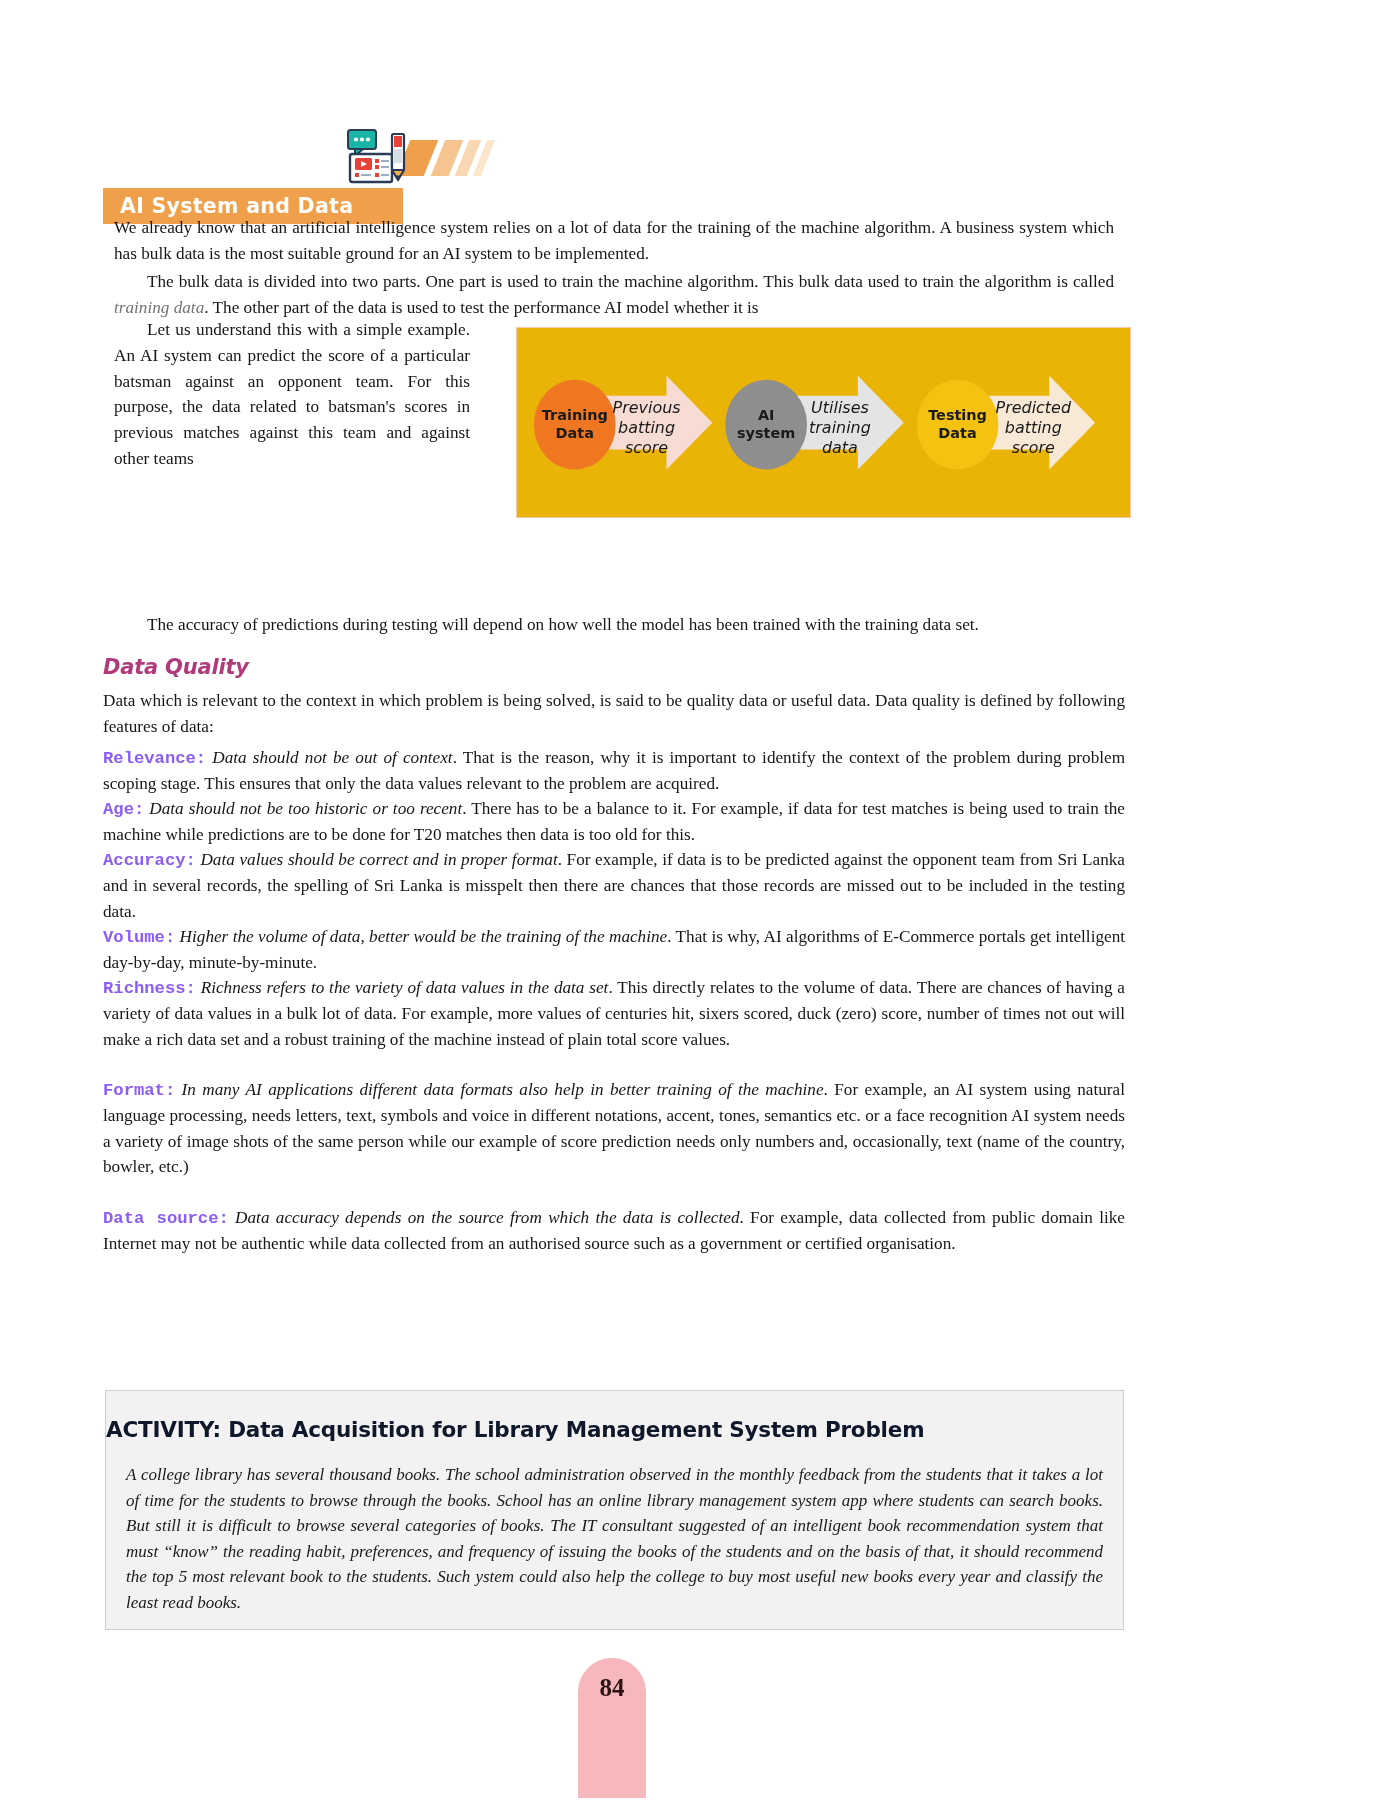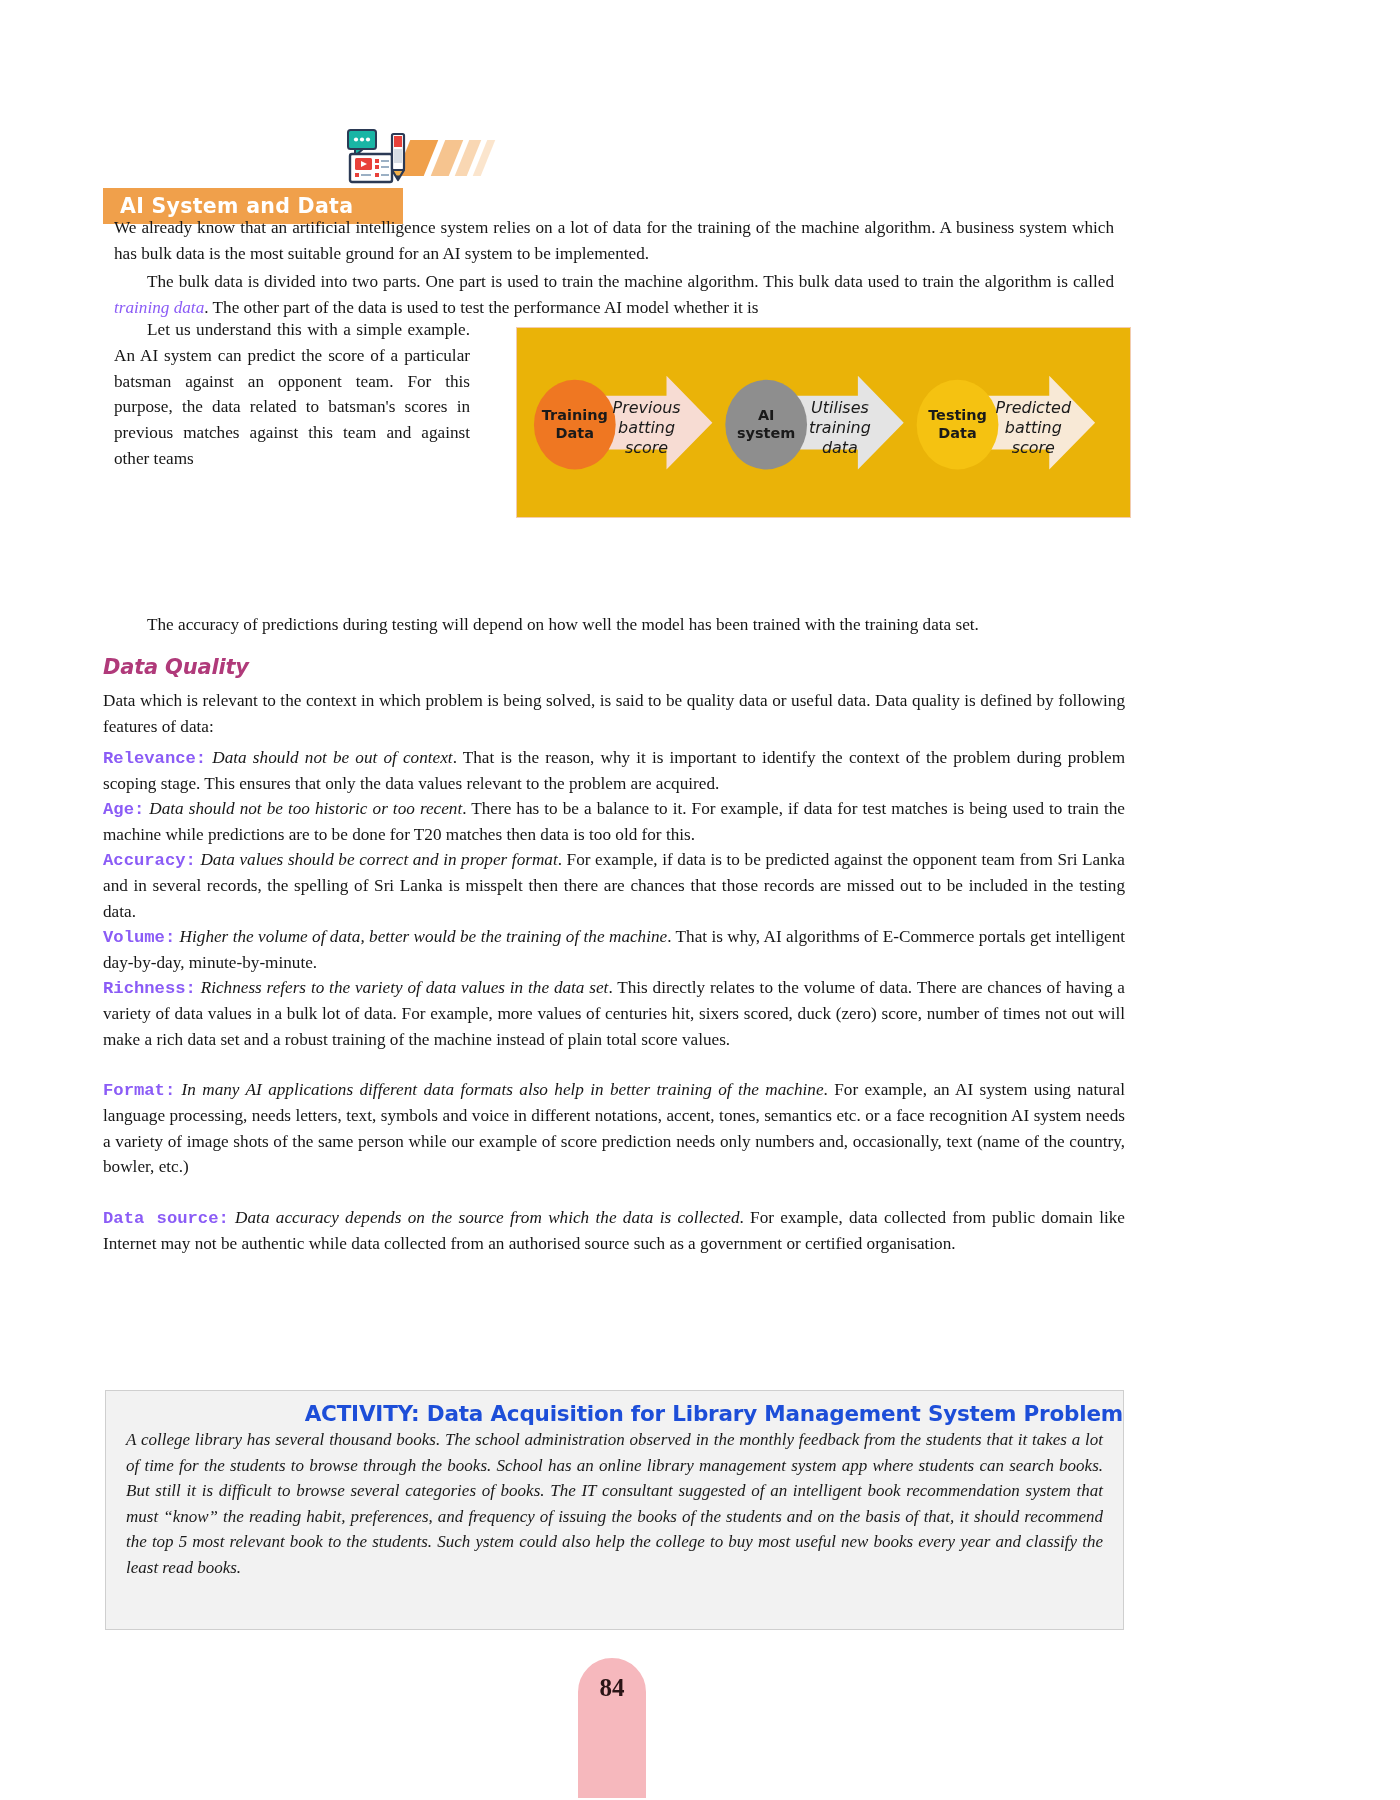--- a/index.html
+++ b/index.html
@@ -74,21 +74,21 @@
   
   .col {
     position: absolute;
     font-size: 17.2px;
     line-height: 25.8px;
     text-align: justify;
     color: #161616;
   }
   .para { margin: 11px; }
   .indent { text-indent: 33px; }
-  .gi { color: #8b5cf6; font-style: italic; }
+  .gi { color: #737373; font-style: italic; }
 
   #p1 { left: 103px; top: 204px; width: 1022px; }
   #p2 { left: 103px; top: 258px; width: 1022px; }
   #p-left { left: 103px; top: 311px; width: 378px; }
   #p-after { left: 103px; top: 545px; width: 1022px; }
   #p-acc  { left: 103px; top: 601px; width: 1022px; }
 
   
   .figure {
     position: absolute;
@@ -141,30 +141,30 @@
     position: absolute;
     left: 105px;
     top: 1390px;
     width: 1019px;
     height: 240px;
     background: #f2f2f2;
     border: 1px solid #cfcfcf;
     box-sizing: border-box;
   }
   .activity-title {
-    text-align: right;
+    text-align: left;
     font-family: "DejaVu Sans", sans-serif;
     font-weight: bold;
     font-size: 21.5px;
-    color: #1d4ed8;
-    margin-top: 10px;
+    color: #0f172a;
+    margin-top: 26px;
     letter-spacing: -0.2px;
   }
   .activity-body {
-    margin: 1px 20px 0 20px;
+    margin: 20px 20px 0 20px;
     font-size: 17px;
     line-height: 25.6px;
     font-style: italic;
     text-align: justify;
     color: #1a1a1a;
   }
 
   
   .pagenum {
     position: absolute;

